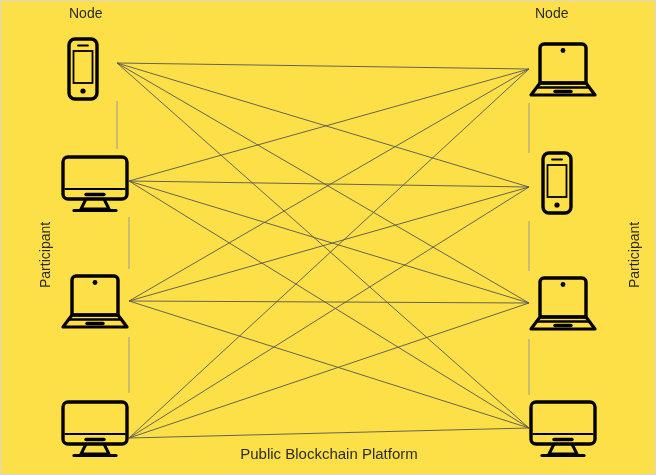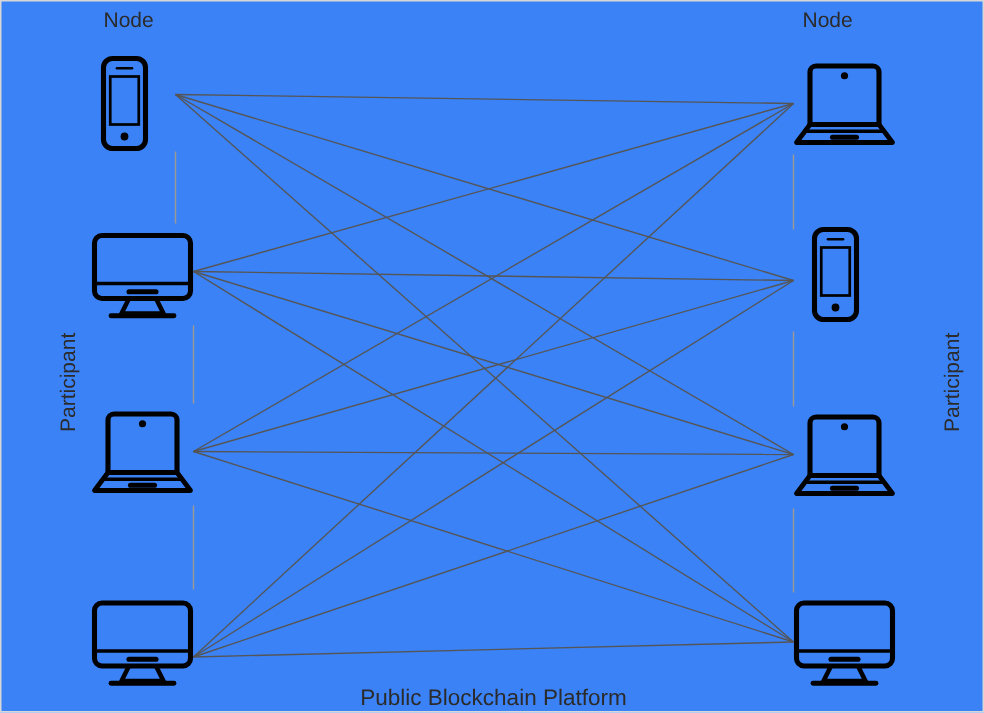--- a/index.html
+++ b/index.html
@@ -4,21 +4,21 @@
 <style>
   html, body {
     margin: 0;
     padding: 0;
     background: #ffffff;
   }
   #canvas {
     position: relative;
     width: 656px;
     height: 475px;
-    background: #3b82f6;
+    background: #fde047;
     border: 1px solid #d7d7d7;
     box-sizing: border-box;
     overflow: hidden;
     font-family: "Liberation Sans", sans-serif;
   }
   #edges {
     position: absolute;
     left: 0;
     top: 0;
     width: 656px;
@@ -45,21 +45,20 @@
   .participant-label.right { left: 625px; top: 287px; }
 
   .platform-label {
     position: absolute;
     left: 0;
     width: 656px;
     top: 444px;
     text-align: center;
     font-size: 15px;
     color: #2b2b2b;
-    margin-top: 12px;
   }
 
   .device {
     position: absolute;
     width: 76px;
     height: 76px;
   }
   .device svg { display: block; width: 76px; height: 76px; }
 </style>
 </head>

